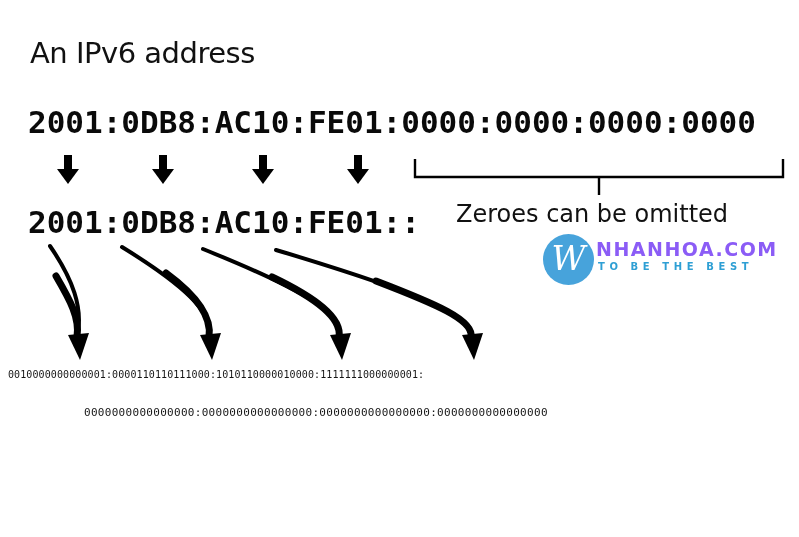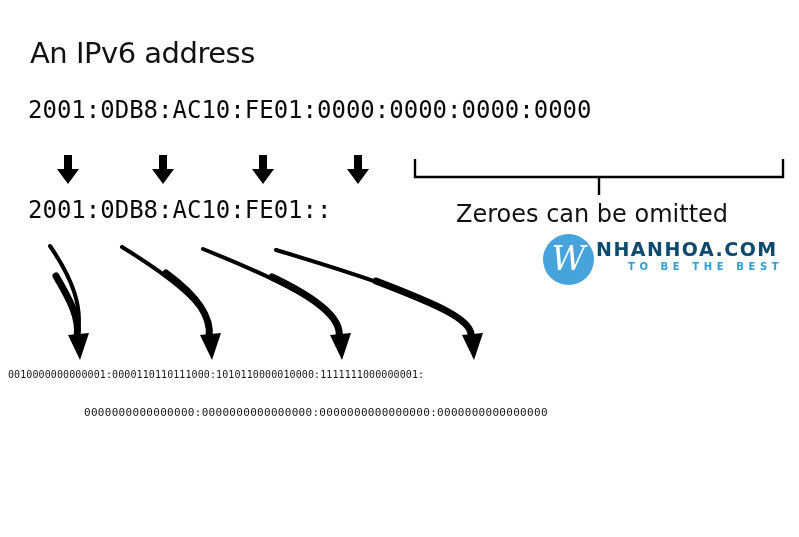--- a/index.html
+++ b/index.html
@@ -23,25 +23,26 @@
   .title-right {
     position: absolute;
     right: 14px; top: 36px;
     font-size: 29px;
     letter-spacing: -0.5px;
     color: #111;
   }
   .hex-address {
     position: absolute;
     font-family: "DejaVu Sans Mono", "Liberation Mono", monospace;
-    font-weight: normal;
-    font-size: 24px;
+    font-weight: bold;
+    font-size: 31px;
     letter-spacing: 0px;
     color: #0a0a0a;
     white-space: nowrap;
+    margin-top: 8px;
   }
   .full-address { left: 28px; top: 96px; }
   .short-address { left: 28px; top: 196px; }
   .zeroes-label {
     position: absolute;
     left: 456px; top: 200px;
     font-size: 24px;
     color: #111;
     white-space: nowrap;
   }
@@ -88,21 +89,20 @@
     letter-spacing: 1.5px;
     white-space: nowrap;
   }
   .logo-slogan {
     position: absolute;
     left: 55px; top: 29px;
     font-size: 10px;
     font-weight: bold;
     letter-spacing: 4.6px;
     white-space: nowrap;
-    margin-left: 30px;
   }
 </style>
 </head>
 <body>
 
 <div class="canvas">
 
   <div class="title-left">An IPv6 address</div>
 
   <div class="hex-address full-address">2001:0DB8:AC10:FE01:0000:0000:0000:0000</div>
@@ -152,20 +152,20 @@
   </svg>
 
   <div class="hex-address short-address">2001:0DB8:AC10:FE01::</div>
 
   <div class="zeroes-label">Zeroes can be omitted</div>
 
   <div class="logo">
     <div class="logo-circle" id="logo-circle" style="background: rgb(71, 163, 219);">
       <span class="logo-monogram">W</span>
     </div>
-    <div class="logo-name" id="logo-name" style="color: #0c4a6e;">NHANHOA.COM</div>
+    <div class="logo-name" id="logo-name" style="color: #8b5cf6;">NHANHOA.COM</div>
     <div class="logo-slogan" id="logo-slogan" style="color: rgb(46, 159, 212);">TO BE THE BEST</div>
   </div>
 
   <div class="binary binary-line1">0010000000000001:0000110110111000:1010110000010000:1111111000000001:</div>
   <div class="binary binary-line2">0000000000000000:0000000000000000:0000000000000000:0000000000000000</div>
 
 </div>
 
 </body></html>

